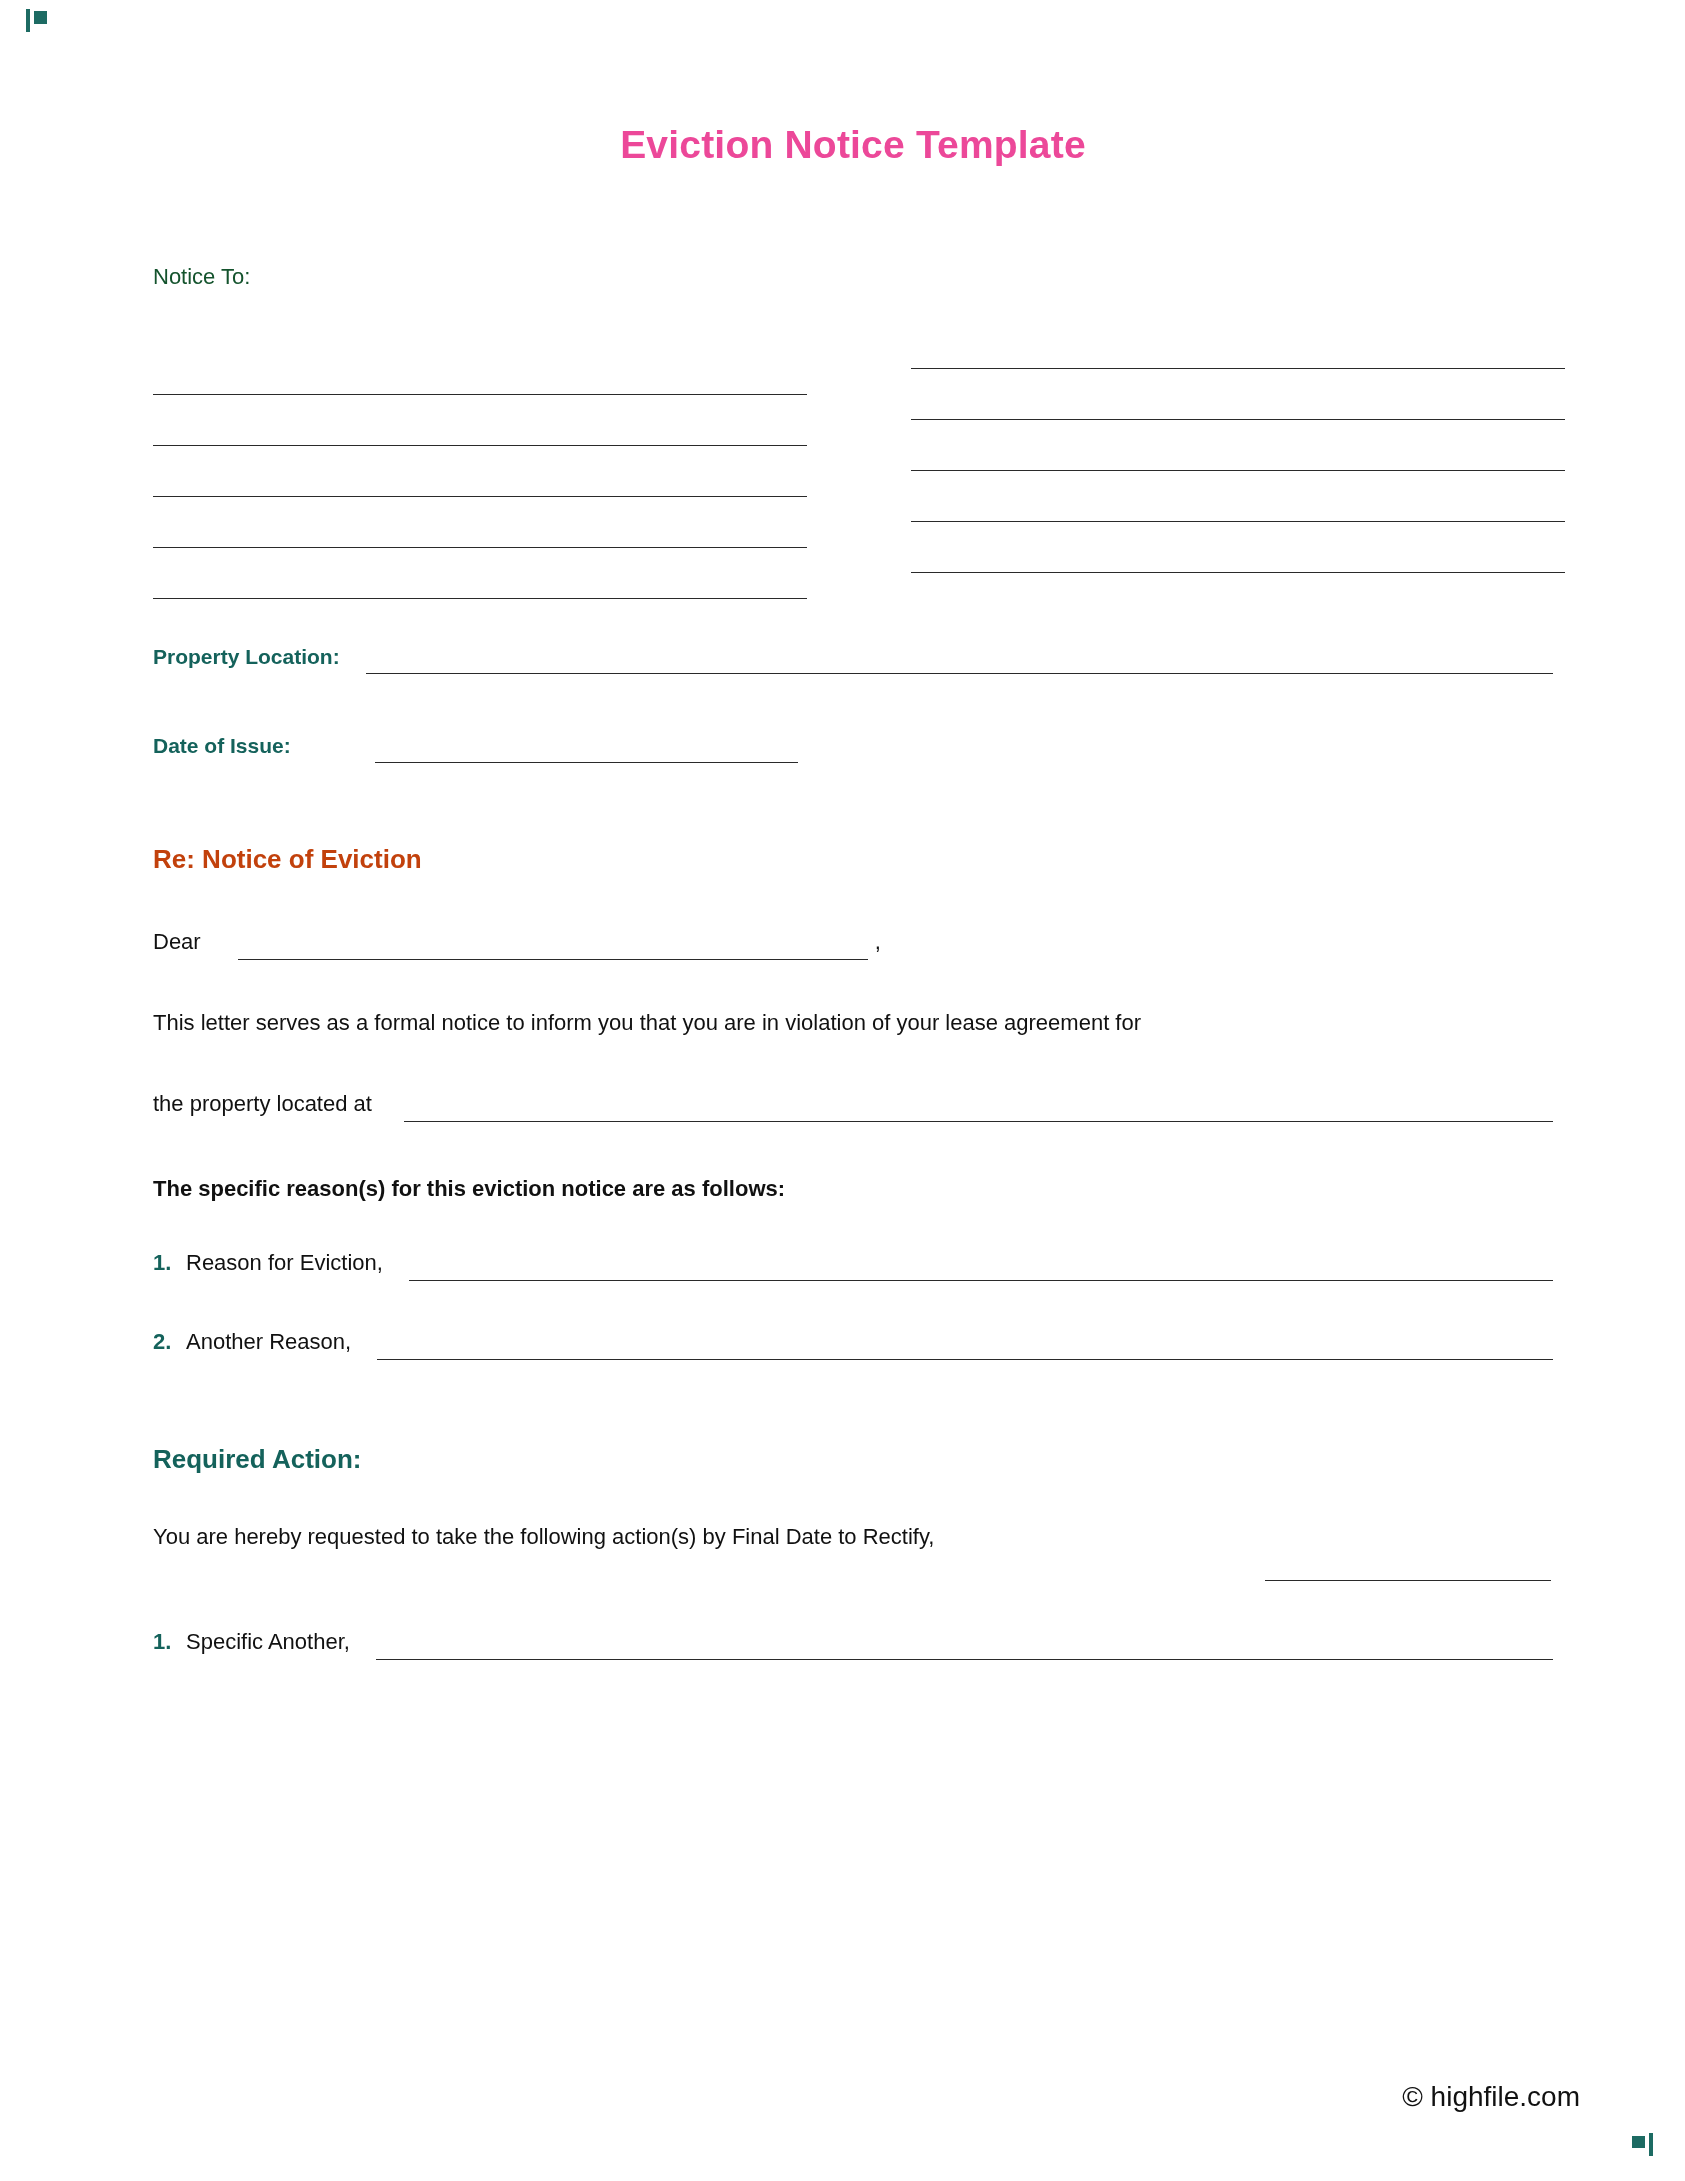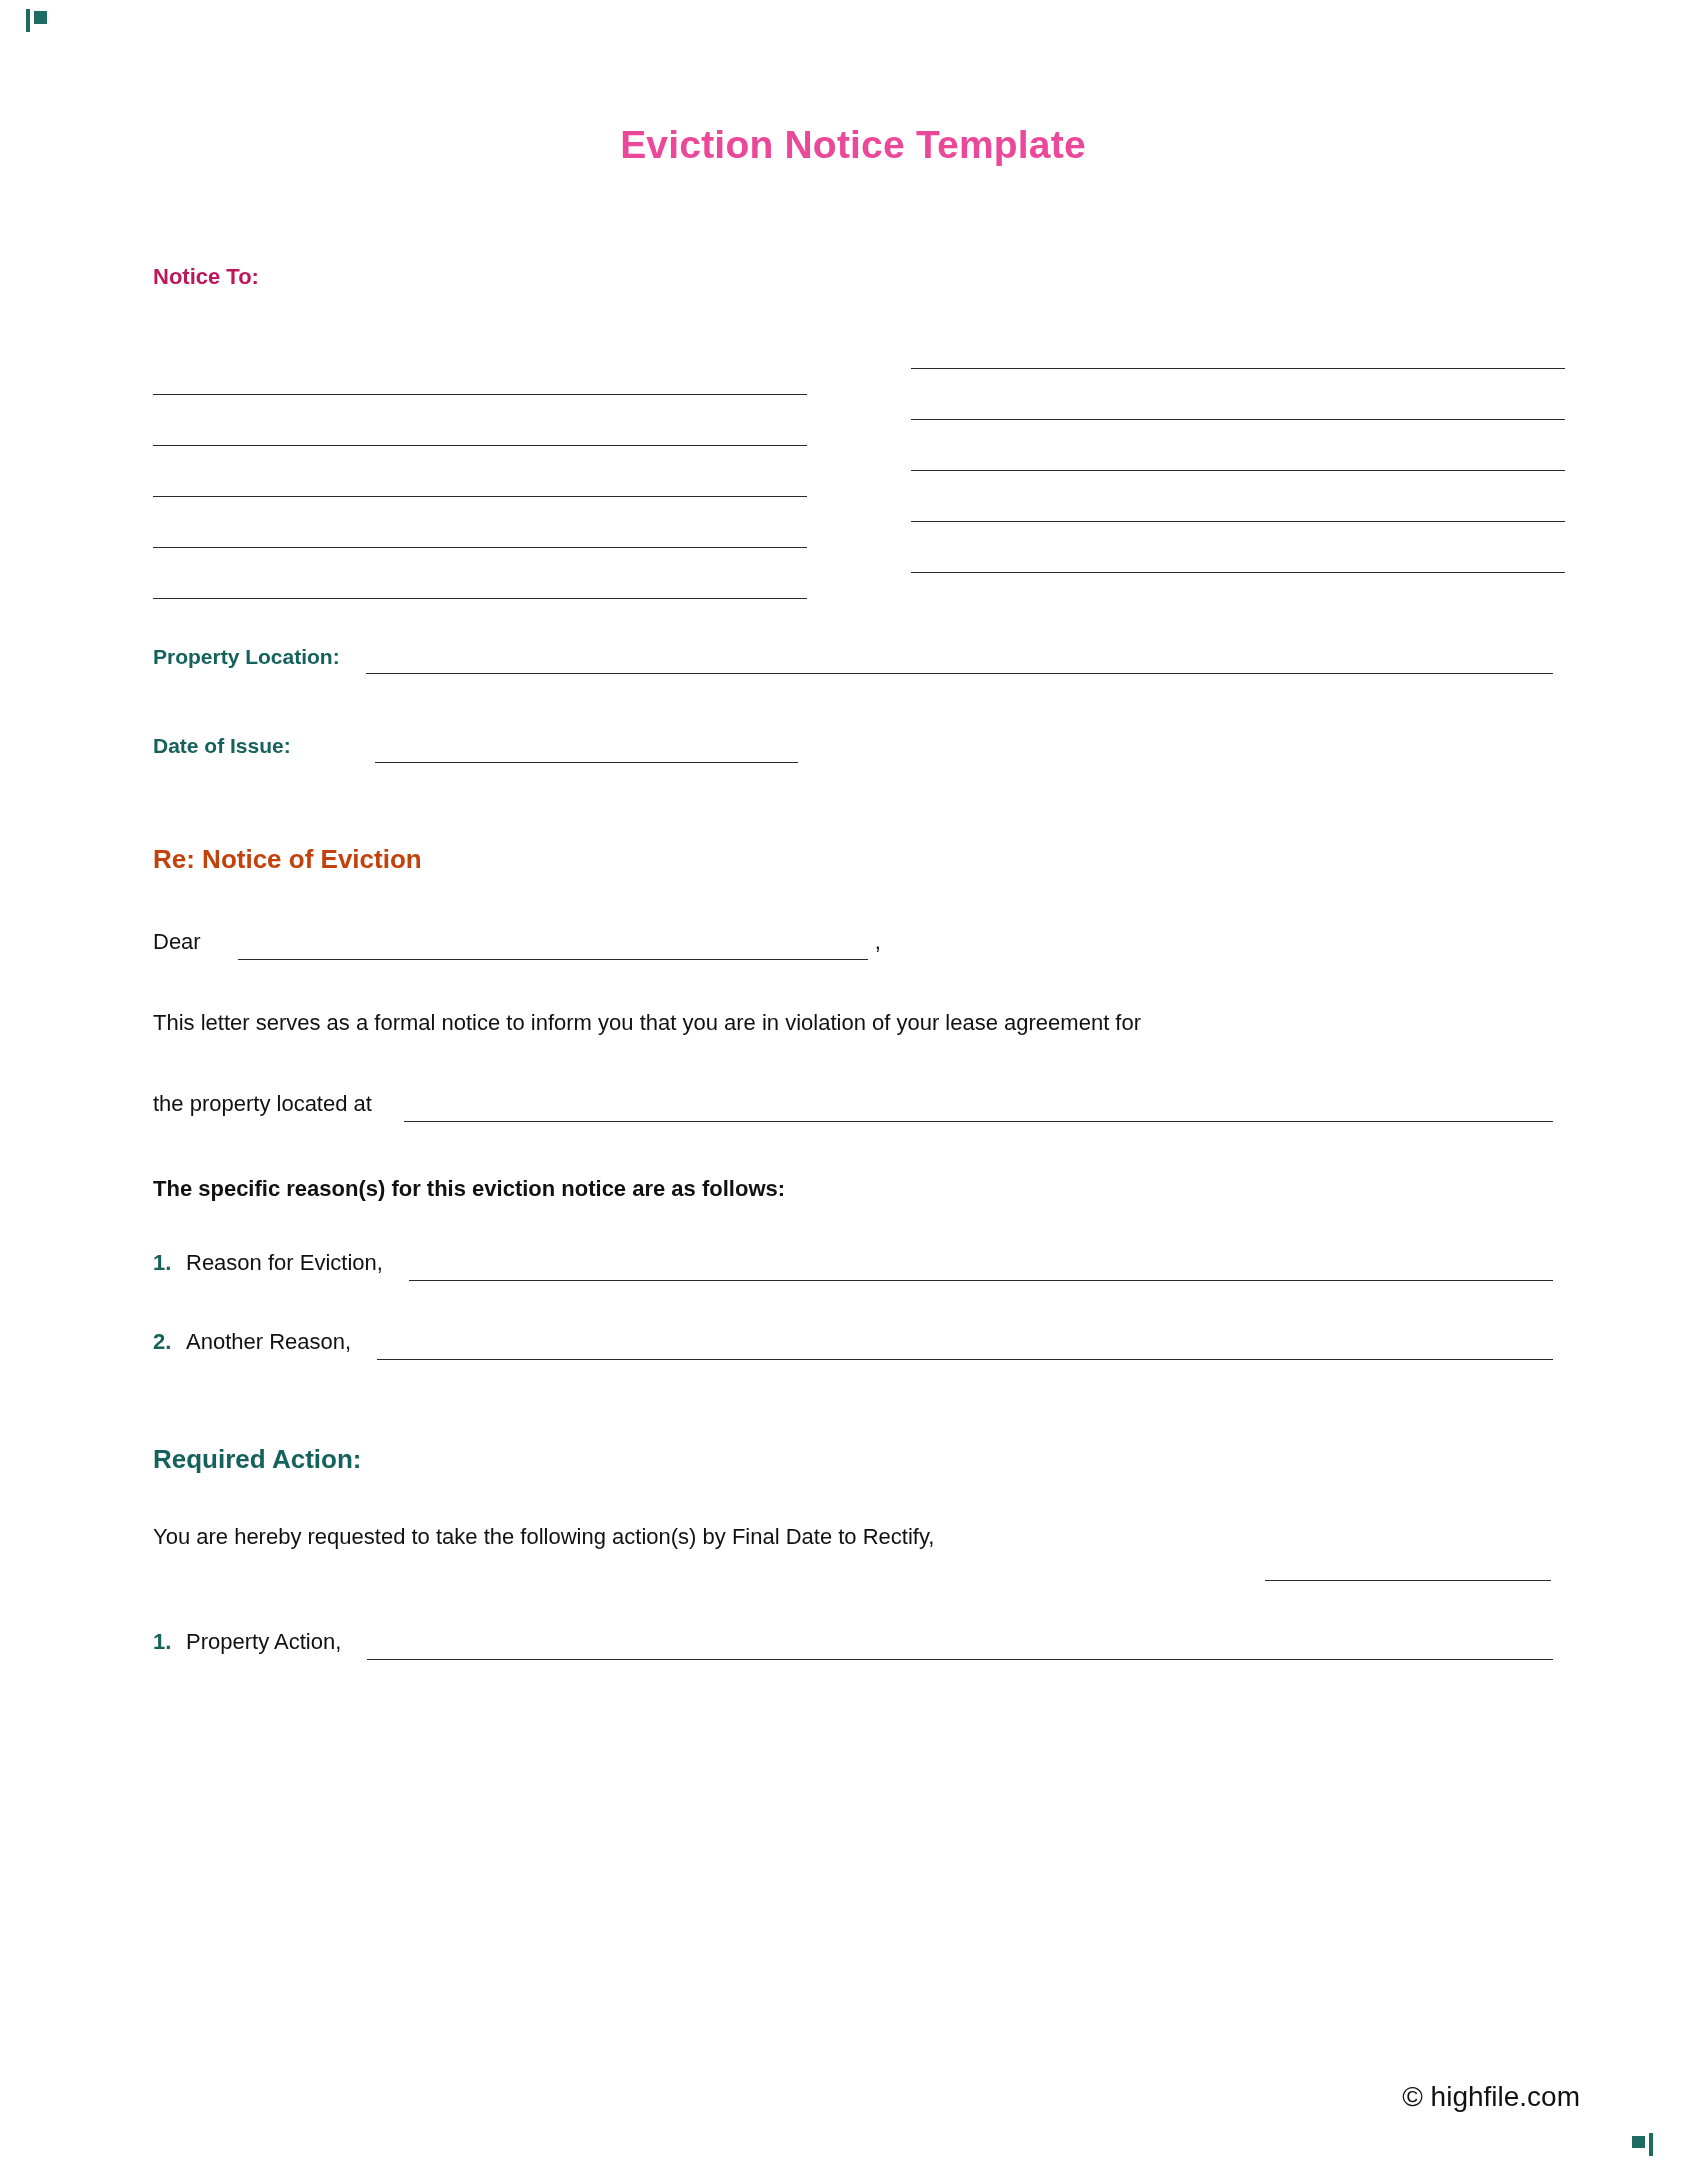--- a/index.html
+++ b/index.html
@@ -86,22 +86,22 @@
   }
   .party-col {
     width: 50%;
     position: relative;
   }
   .party-col.right {
     padding-left: 58px;
   }
   .party-heading {
     font-size: 22px;
-    font-weight: bold;
-    color: #be185d;
+    font-weight: normal;
+    color: #14532d;
     margin: 0 0 28px 0;
   }
   .blank-line {
     height: 51px;
     border-bottom: 1.4px solid #2a2a2a;
     width: 654px;
   }
   .party-col.right .blank-line {
     width: 654px;
   }
@@ -319,21 +319,21 @@
 
     <div class="required-heading">Required Action:</div>
 
     <p class="action-text">You are hereby requested to take the following action(s) by Final Date to Rectify,</p>
     <div class="action-rule-wrap">
       <div class="action-rule"></div>
     </div>
 
     <div class="numbered-row">
       <div class="num">1.</div>
-      <div class="item-label">Property Action,</div>
+      <div class="item-label">Specific Another,</div>
       <div class="rule"></div>
     </div>
 
   </div>
 
   <div class="footer">© highfile.com</div>
 
   <div class="corner-mark br">
     <div class="bar-v"></div>
     <div class="sq"></div>

